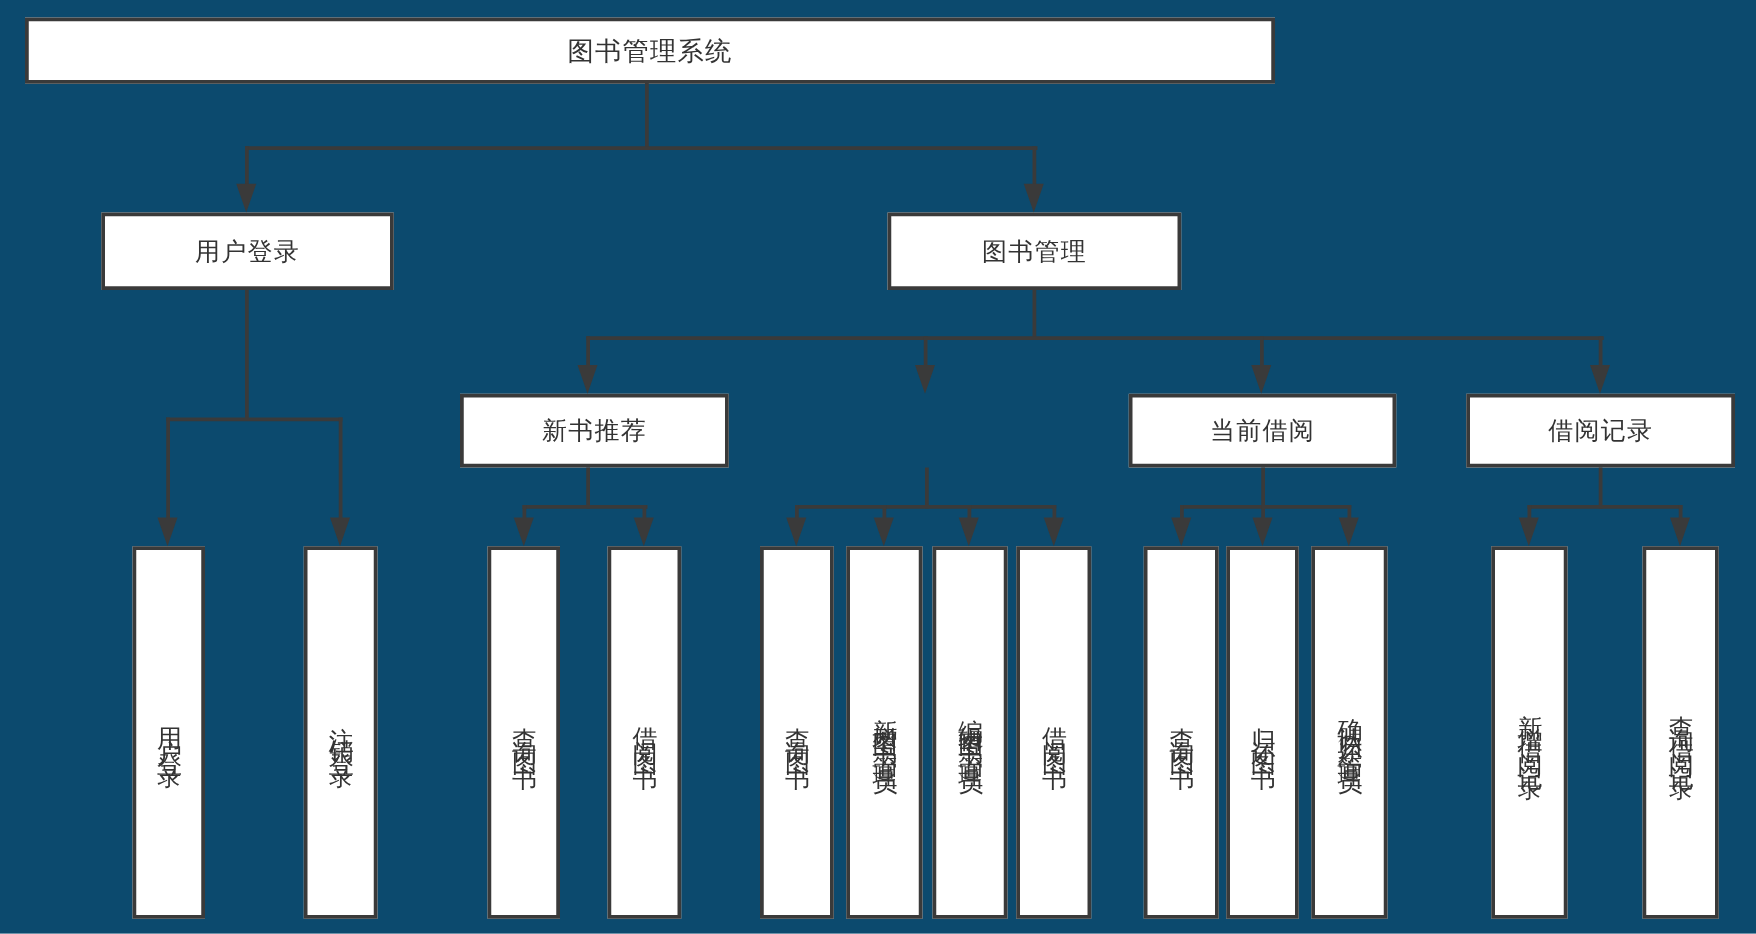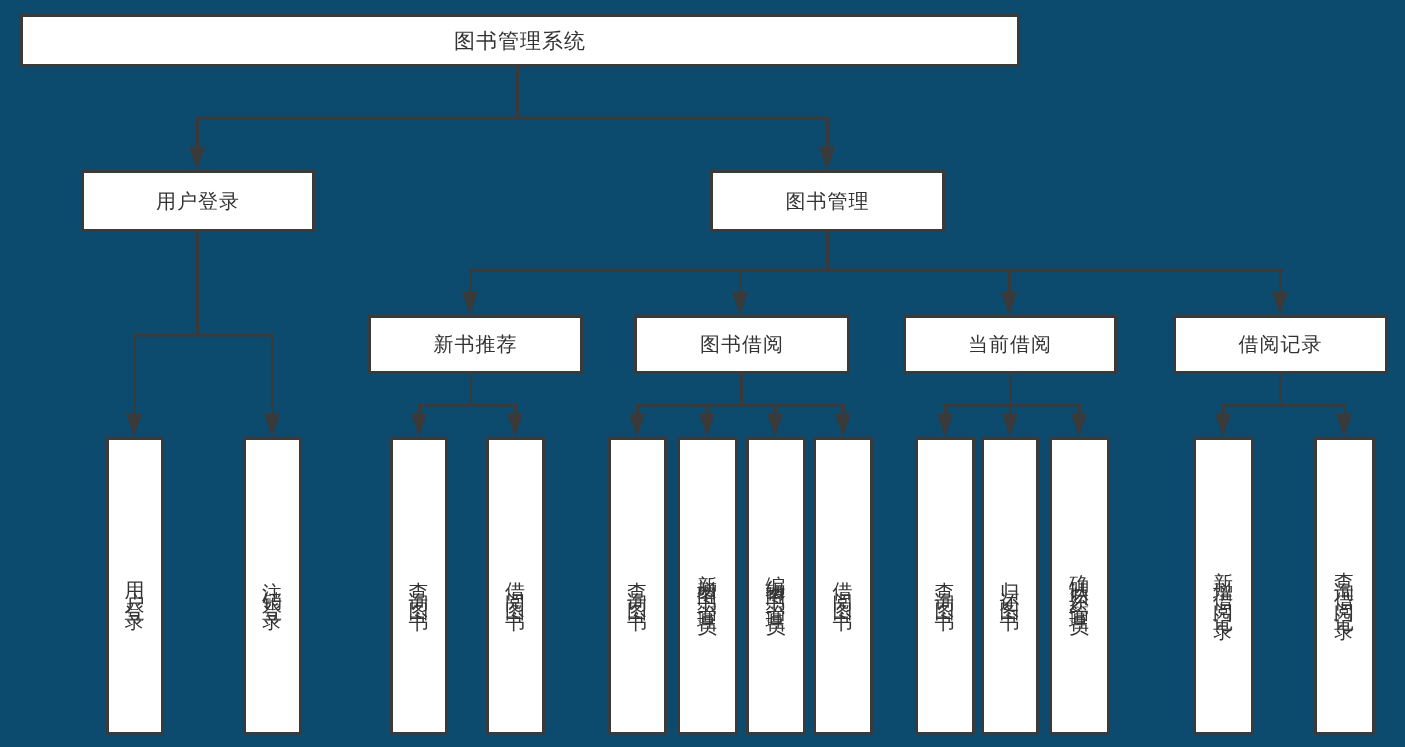--- a/index.html
+++ b/index.html
@@ -77,23 +77,20 @@
 
   <div class="box hbox" id="b-login">
     <span>用户登录</span>
   </div>
   <div class="box hbox" id="b-mgmt">
     <span>图书管理</span>
   </div>
 
   <div class="box hbox" id="b-l3-0">
     <span>新书推荐</span>
-  </div>
-  <div class="box hbox" id="b-l3-1">
-    <span>图书借阅</span>
   </div>
   <div class="box hbox" id="b-l3-2">
     <span>当前借阅</span>
   </div>
   <div class="box hbox" id="b-l3-3">
     <span>借阅记录</span>
   </div>
 
   <div class="box vbox" id="b-leaf-0">
     <span class="vtext">用户登录</span>

